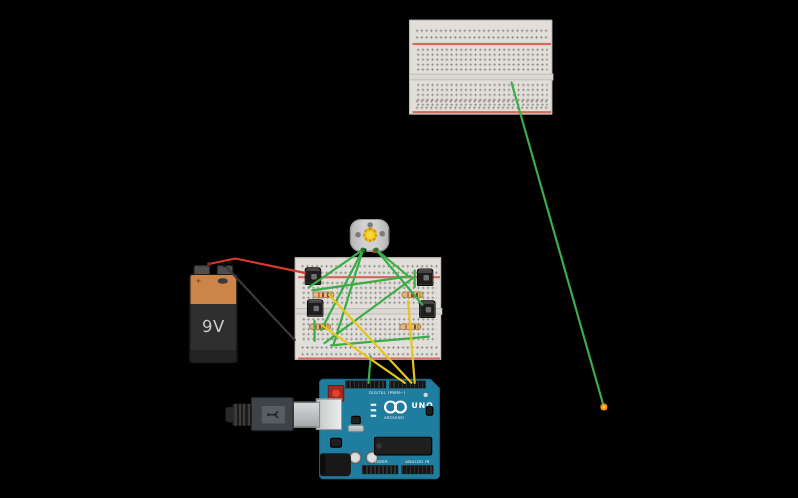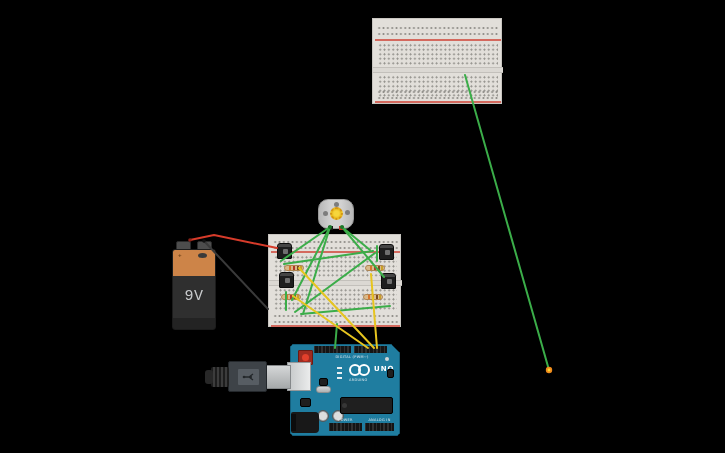--- a/index.html
+++ b/index.html
@@ -79,21 +79,21 @@
   <div class="abs bb" style="left:268px;top:234px;width:133px;height:93px;">
     <div class="abs holes rail-holes" style="left:4px;top:4px;width:125px;height:11px;"></div>
     <div class="abs redline" style="left:2px;top:16px;width:129px;"></div>
     <div class="abs holes bank-holes" style="left:5px;top:20px;width:123px;height:23px;"></div>
     <div class="abs groove" style="left:0;top:45px;width:133px;height:6px;"></div>
     <div class="abs holes bank-holes" style="left:5px;top:53px;width:123px;height:23px;"></div>
     <div class="abs holes rail-holes" style="left:4px;top:78px;width:125px;height:11px;"></div>
     <div class="abs redline" style="left:2px;top:90px;width:129px;"></div>
   </div>
 
-  <div class="abs" style="left:172px;top:240px;width:44px;height:90px;font-family:Liberation Mono, monospace;">
+  <div class="abs" style="left:172px;top:240px;width:44px;height:90px;">
     <div class="abs bat-cap" style="left:4px;top:1px;"></div>
     <div class="abs bat-cap" style="left:25px;top:1px;"></div>
     <div class="abs bat-body" style="left:0;top:9px;"></div>
     <div class="abs bat-plus" style="left:6px;top:12px;">+</div>
     <div class="abs bat-snap" style="left:26px;top:13px;"></div>
     <div class="abs bat-label" style="left:0;top:48px;">9V</div>
   </div>
 
   <div class="abs" style="left:318px;top:199px;width:36px;height:30px;">
     <div class="abs motor-body" style="left:0;top:0;"></div>

